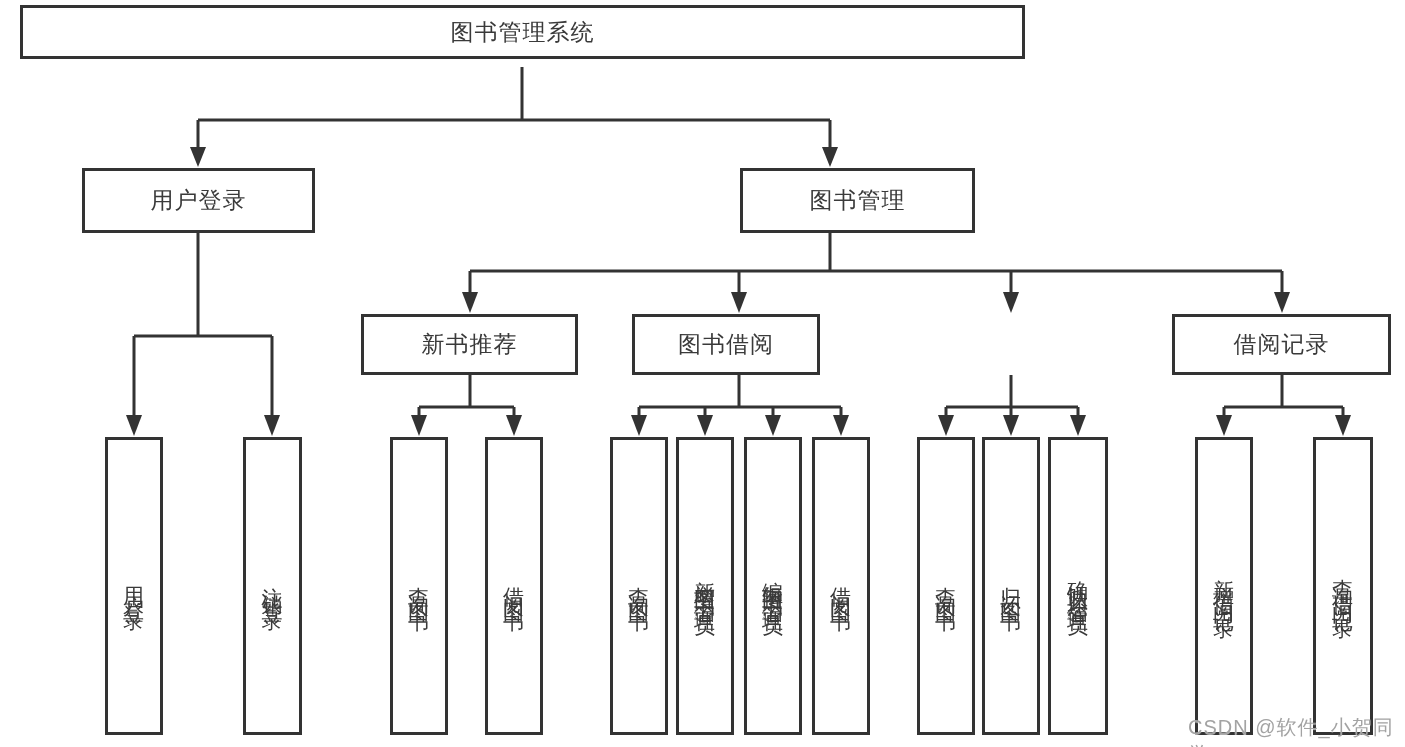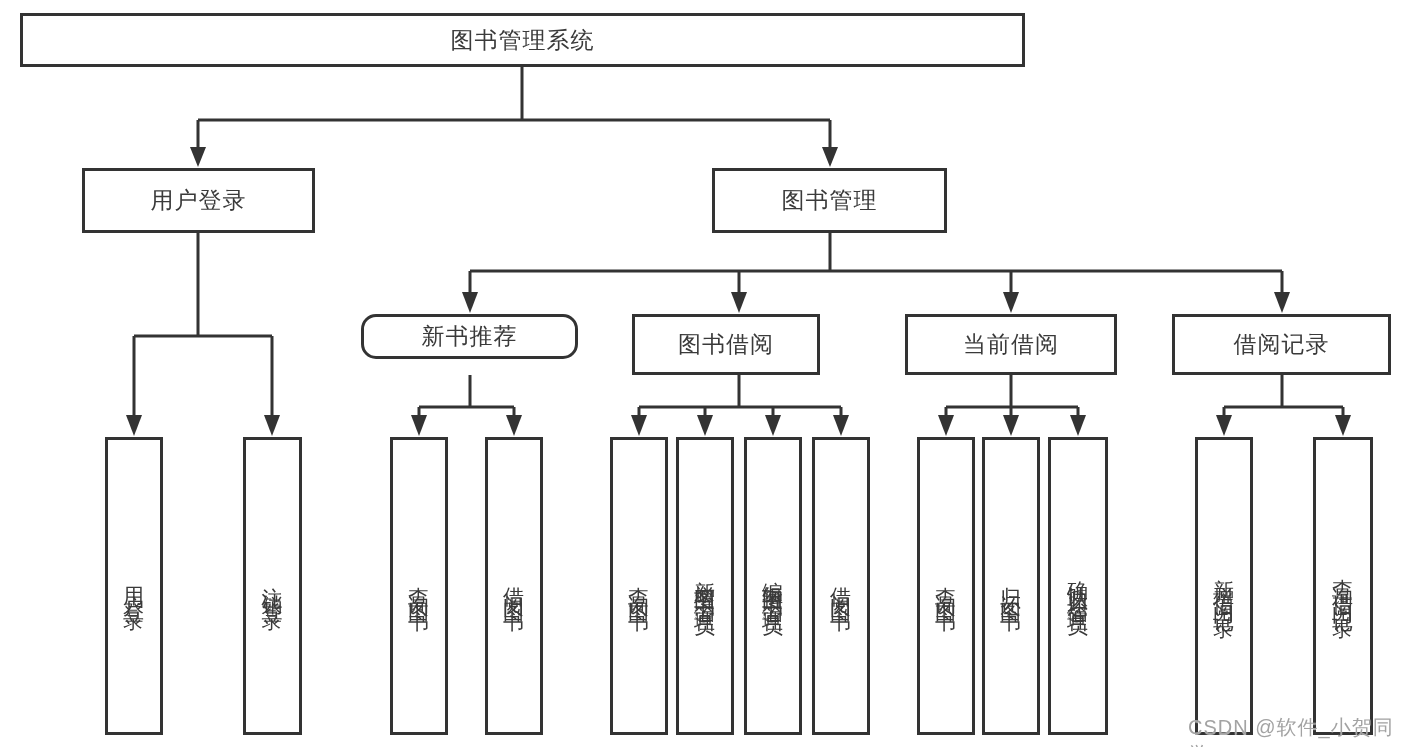--- a/index.html
+++ b/index.html
@@ -22,24 +22,24 @@
     display:flex;align-items:center;justify-content:center;
     color:var(--text);
   }
   .hnode{font-size:23px;letter-spacing:1px;}
   .vnode{
     writing-mode:vertical-rl;text-orientation:mixed;
     font-size:21px;letter-spacing:8px;line-height:1;
   }
   .vnode.long{letter-spacing:5px;}
   
-  .n-root{left:20px;top:13px;width:1005px;height:54px;}
+  .n-root{left:20px;top:5px;width:1005px;height:54px;}
   .n-user-login{left:82px;top:168px;width:233px;height:65px;}
-  .n-book-mgmt{left:712px;top:168px;width:235px;height:65px;text-align:center;}
-  .n-new-books{left:361px;top:314px;width:217px;height:45px;border-radius:15px;}
+  .n-book-mgmt{left:740px;top:168px;width:235px;height:65px;text-align:center;}
+  .n-new-books{left:361px;top:314px;width:217px;height:61px;}
   .n-book-borrow{left:632px;top:314px;width:188px;height:61px;}
   .n-current-borrow{left:905px;top:314px;width:212px;height:61px;}
   .n-borrow-records{left:1172px;top:314px;width:219px;height:61px;}
   .n-ul1{left:105px;top:437px;width:58px;height:298px;}
   .n-ul2{left:243px;top:437px;width:59px;height:298px;}
   .n-nb1{left:390px;top:437px;width:58px;height:298px;}
   .n-nb2{left:485px;top:437px;width:58px;height:298px;}
   .n-bb1{left:610px;top:437px;width:58px;height:298px;}
   .n-bb2{left:676px;top:437px;width:58px;height:298px;}
   .n-bb3{left:744px;top:437px;width:58px;height:298px;}
@@ -96,21 +96,20 @@
     <polygon points="1335,415 1351,415 1343,436" stroke="none"></polygon>
   </svg>
 
   <div class="node hnode n-root">图书管理系统</div>
 
   <div class="node hnode n-user-login">用户登录</div>
   <div class="node hnode n-book-mgmt">图书管理</div>
 
   <div class="node hnode n-new-books">新书推荐</div>
   <div class="node hnode n-book-borrow">图书借阅</div>
-  <div class="node hnode n-current-borrow">当前借阅</div>
   <div class="node hnode n-borrow-records">借阅记录</div>
 
   <div class="node vnode n-ul1">用户登录</div>
   <div class="node vnode n-ul2">注销登录</div>
 
   <div class="node vnode n-nb1">查询图书</div>
   <div class="node vnode n-nb2">借阅图书</div>
 
   <div class="node vnode n-bb1">查询图书</div>
   <div class="node vnode long n-bb2">新增图书（管理员）</div>

